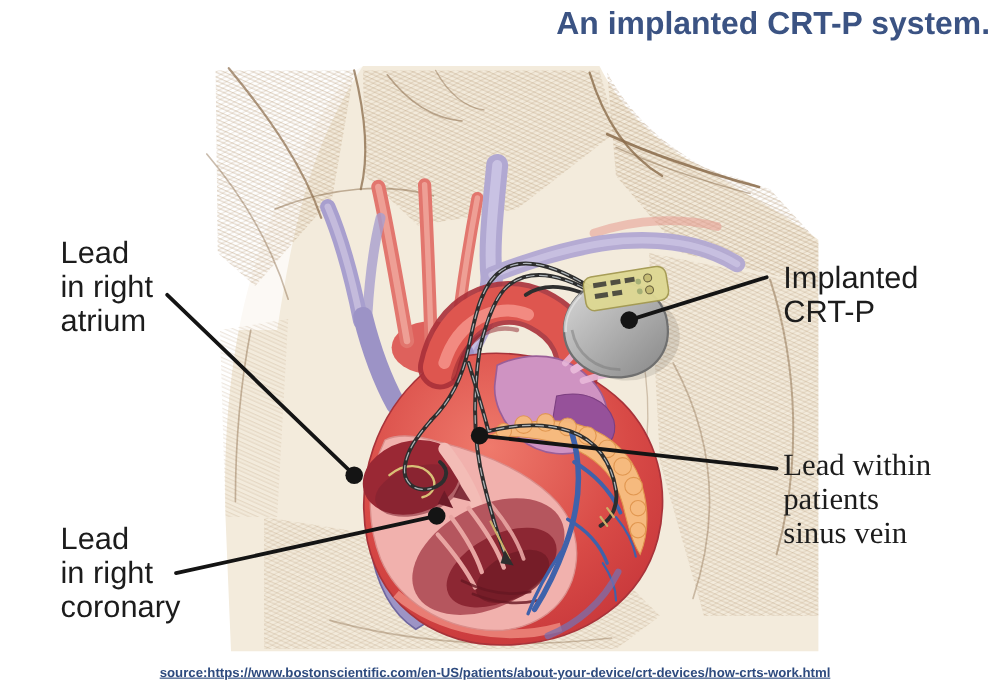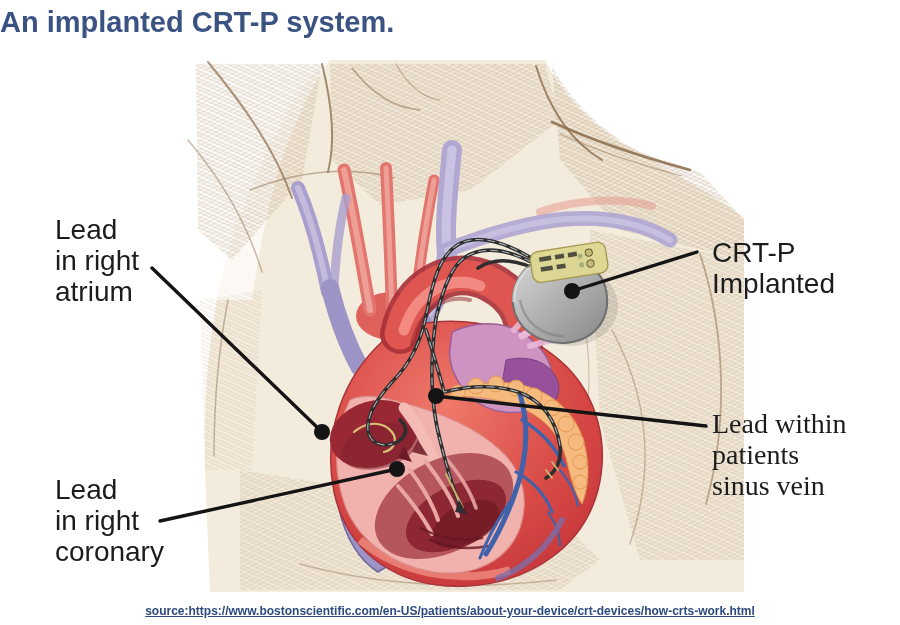--- a/index.html
+++ b/index.html
@@ -1,19 +1,19 @@
 <!DOCTYPE html>
 <html style="--title-text: #3b5383; --label-text: #1c1c1c; --source-text: #2d4a7e; --callout-line: #141414; --lead-dark: #2e2e2e; --sketch-brown: #8a6b4a; --skin-cream: #f3ebdc; --heart-red: #d84a46; --vein-purple: #a79ecd; --artery-red: #dc5a54; --fat-orange: #f6ba7e; --coronary-vein-blue: #3f62ab; --device-gray: #a9a9a9; --device-header-yellow: #ded893;"><head>
 <meta charset="utf-8">
 <style>
   html,body{margin:0;padding:0;background:#fff;}
   .page{position:relative;width:900px;height:625px;background:#fff;overflow:hidden;
         font-family:"Liberation Sans",sans-serif;}
   .figure-svg{position:absolute;left:0;top:0;width:900px;height:625px;}
-  .title{position:absolute;top:4px;left:0;right:0;text-align:left;
+  .title{position:absolute;top:4px;left:0;right:0;text-align:right;
          font:bold 29px/36px "Liberation Sans",sans-serif;color:var(--title-text,#3b5383);}
   .callout-label{position:absolute;font:28px/31px "Liberation Sans",sans-serif;
          color:var(--label-text,#1c1c1c);white-space:nowrap;}
   #label-ra{left:55px;top:214px;}
   #label-rv{left:55px;top:474px;}
   #label-crtp{left:712px;top:237px;}
   #label-cs{left:712px;top:408px;font-family:Liberation Serif, serif;}
   .source{position:absolute;top:603px;left:0;right:0;text-align:center;
          font:bold 12px/16px "Liberation Sans",sans-serif;color:var(--source-text,#2d4a7e);text-decoration:underline;}
   .callout-line{stroke:var(--callout-line,#141414);stroke-width:3.4;stroke-linecap:round;}
@@ -235,22 +235,22 @@
     <div>atrium</div>
   </div>
 
   <div class="callout-label" id="label-rv">
     <div>Lead</div>
     <div>in right</div>
     <div>coronary</div>
   </div>
 
   <div class="callout-label" id="label-crtp">
+    <div>Implanted</div>
     <div>CRT-P</div>
-    <div>Implanted</div>
   </div>
 
   <div class="callout-label" id="label-cs">
     <div>Lead within</div>
     <div>patients</div>
     <div>sinus vein</div>
   </div>
 
   <div class="source">source:https://www.bostonscientific.com/en-US/patients/about-your-device/crt-devices/how-crts-work.html</div>
 </div>

